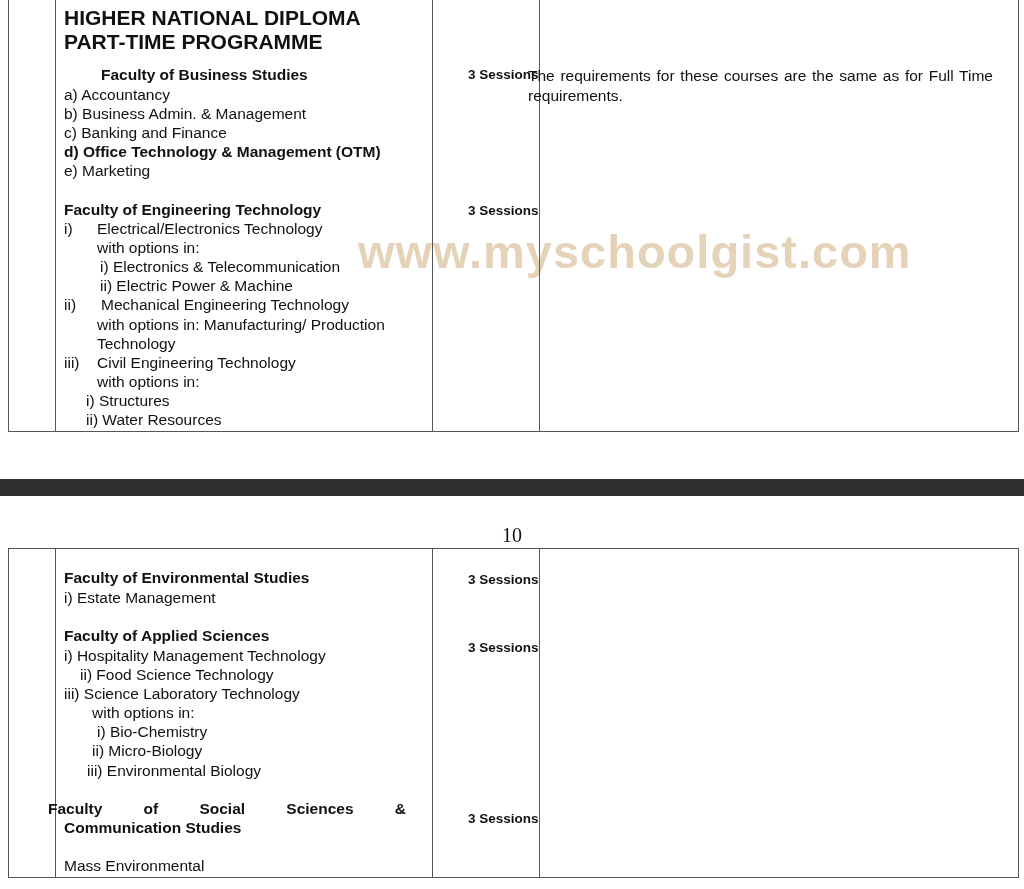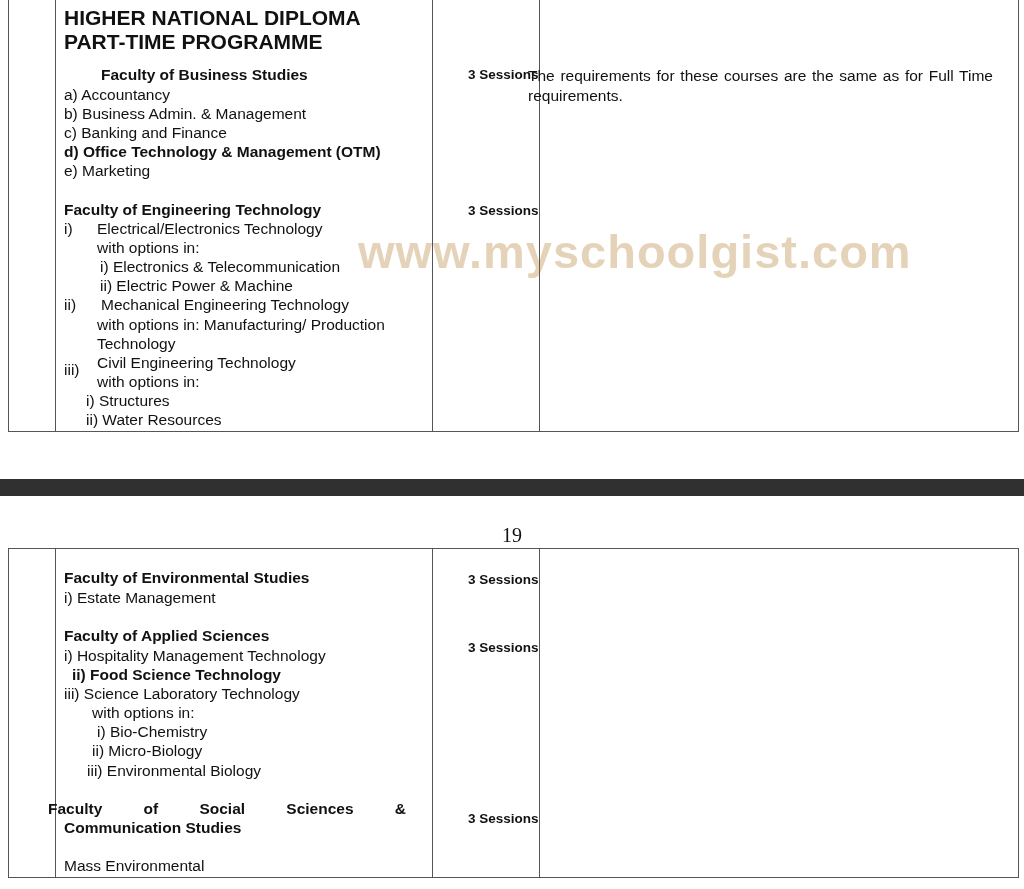--- a/index.html
+++ b/index.html
@@ -45,45 +45,45 @@
 <div class="abs sess" style="left:441px; top:203px;">3 Sessions</div>
 <div class="abs item" style="left:64px; top:220px;">i)</div>
 <div class="abs item" style="left:97px; top:220px;text-align:right;">Electrical/Electronics Technology</div>
 <div class="abs item" style="left:97px; top:239px;">with options in:</div>
 <div class="abs item" style="left:100px; top:258px;">i) Electronics &amp; Telecommunication</div>
 <div class="abs item" style="left:100px; top:277px;">ii) Electric Power &amp; Machine</div>
 <div class="abs item" style="left:64px; top:296px;">ii)</div>
 <div class="abs item" style="left:101px; top:296px;">Mechanical Engineering Technology</div>
 <div class="abs item" style="left:97px; top:316px;">with  options  in:  Manufacturing/  Production</div>
 <div class="abs item" style="left:97px; top:335px;">Technology</div>
-<div class="abs item" style="left:64px; top:354px;margin-top:7px;">iii)</div>
+<div class="abs item" style="left:64px; top:354px;">iii)</div>
 <div class="abs item" style="left:97px; top:354px;">Civil Engineering Technology</div>
 <div class="abs item" style="left:97px; top:373px;">with options in:</div>
 <div class="abs item" style="left:86px; top:392px;">i) Structures</div>
 <div class="abs item" style="left:86px; top:411px;">ii) Water Resources</div>
 
 <div class="watermark">www.myschoolgist.com</div>
 
 <div class="bar"></div>
-<div class="pagenum">19</div>
+<div class="pagenum">10</div>
 
 <div class="tbl" style="top:548px; height:330px;">
   <div class="vline" style="left:46px;"></div>
   <div class="vline" style="left:423px;"></div>
   <div class="vline" style="left:530px;"></div>
 </div>
 
 <div class="abs fac" style="left:64px; top:569px;">Faculty of Environmental Studies</div>
 <div class="abs sess" style="left:441px; top:572px;">3 Sessions</div>
 <div class="abs item" style="left:64px; top:589px;">i) Estate Management</div>
 
 <div class="abs fac" style="left:64px; top:627px;">Faculty of Applied Sciences</div>
 <div class="abs sess" style="left:441px; top:640px;">3 Sessions</div>
 <div class="abs item" style="left:64px; top:647px;">i) Hospitality Management Technology</div>
-<div class="abs item" style="left:72px; top:666px;font-weight:bold;">ii)  Food Science Technology</div>
+<div class="abs item" style="left:80px; top:666px;">ii)  Food Science Technology</div>
 <div class="abs item" style="left:64px; top:685px;">iii) Science Laboratory Technology</div>
 <div class="abs item" style="left:92px; top:704px;">with options in:</div>
 <div class="abs item" style="left:97px; top:723px;">i)  Bio-Chemistry</div>
 <div class="abs item" style="left:92px; top:742px;">ii)  Micro-Biology</div>
 <div class="abs item" style="left:87px; top:762px;">iii)  Environmental Biology</div>
 
 <div class="abs fac just" style="left:48px; top:800px;">
   <span>Faculty</span>
   <span>of</span>
   <span>Social</span>

